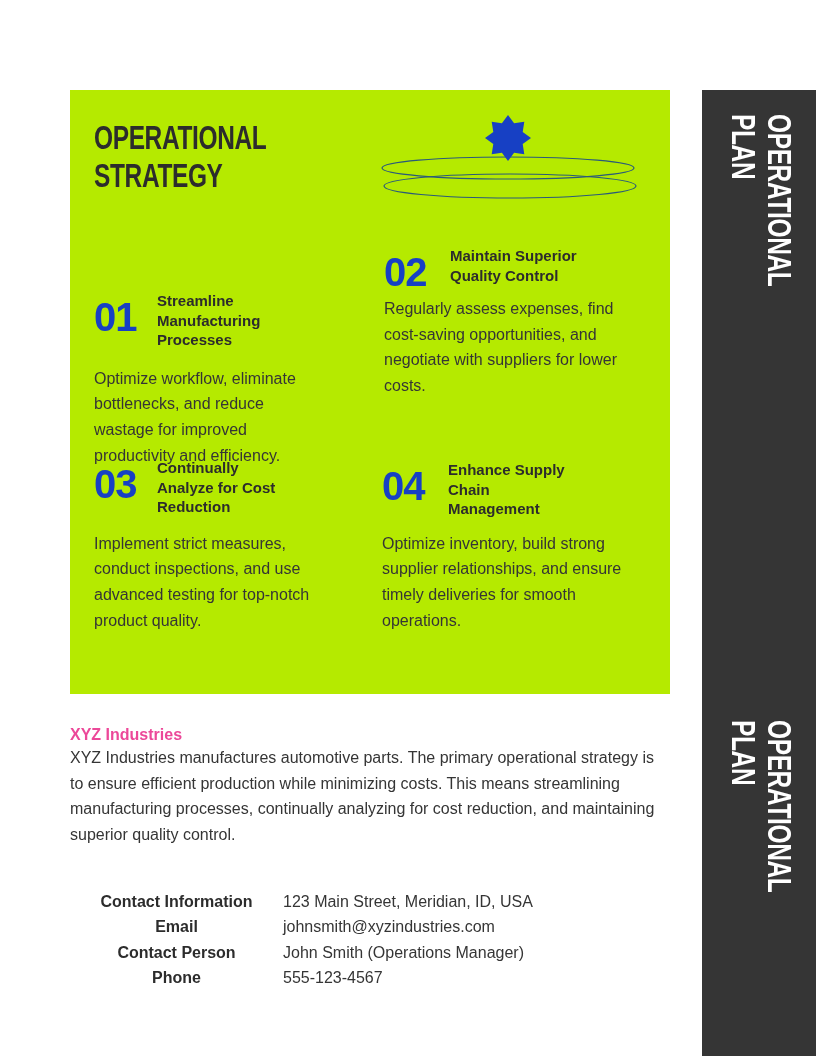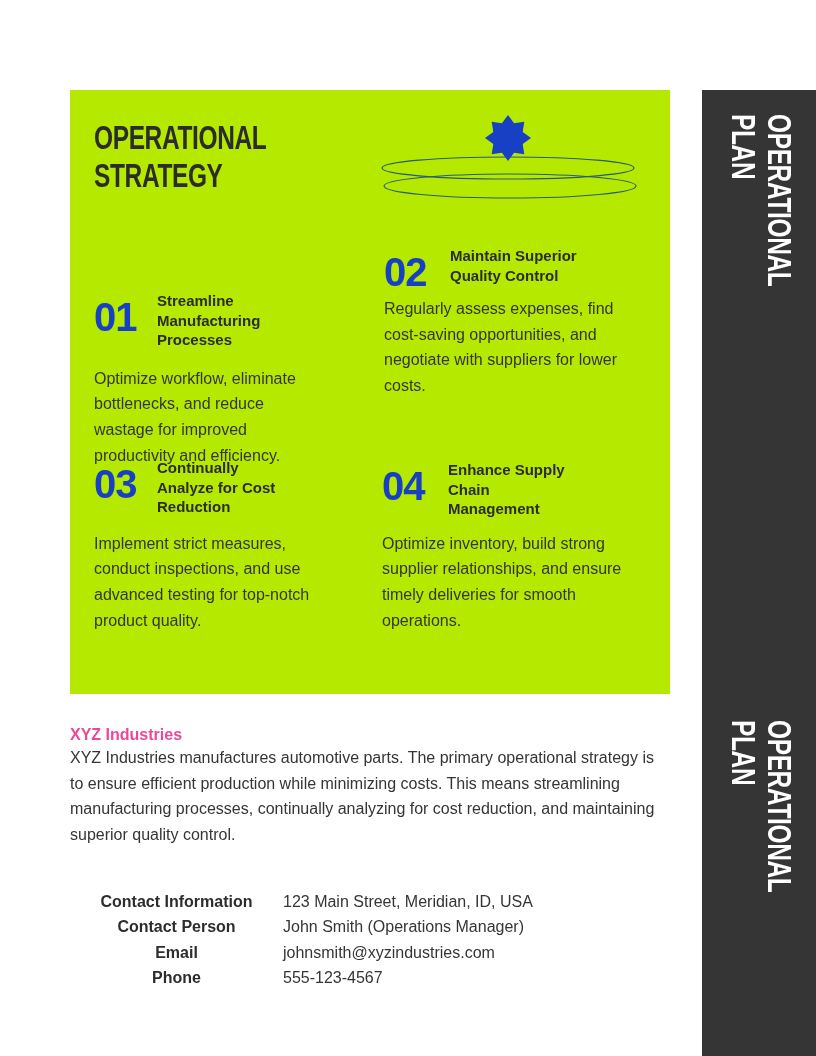--- a/index.html
+++ b/index.html
@@ -124,24 +124,24 @@
   <div class="company-name">XYZ Industries</div>
   <div class="company-desc">XYZ Industries manufactures automotive parts. The primary operational strategy is to ensure efficient production while minimizing costs. This means streamlining manufacturing processes, continually analyzing for cost reduction, and maintaining superior quality control.</div>
 </div>
 
 <div class="contact">
   <div class="contact-row">
     <div class="contact-label">Contact Information</div>
     <div class="contact-value">123 Main Street, Meridian, ID, USA</div>
   </div>
   <div class="contact-row">
+    <div class="contact-label">Email</div>
+    <div class="contact-value">johnsmith@xyzindustries.com</div>
+  </div>
+  <div class="contact-row">
     <div class="contact-label">Contact Person</div>
     <div class="contact-value">John Smith (Operations Manager)</div>
-  </div>
-  <div class="contact-row">
-    <div class="contact-label">Email</div>
-    <div class="contact-value">johnsmith@xyzindustries.com</div>
   </div>
   <div class="contact-row">
     <div class="contact-label">Phone</div>
     <div class="contact-value">555-123-4567</div>
   </div>
 </div>
 
 </body></html>

